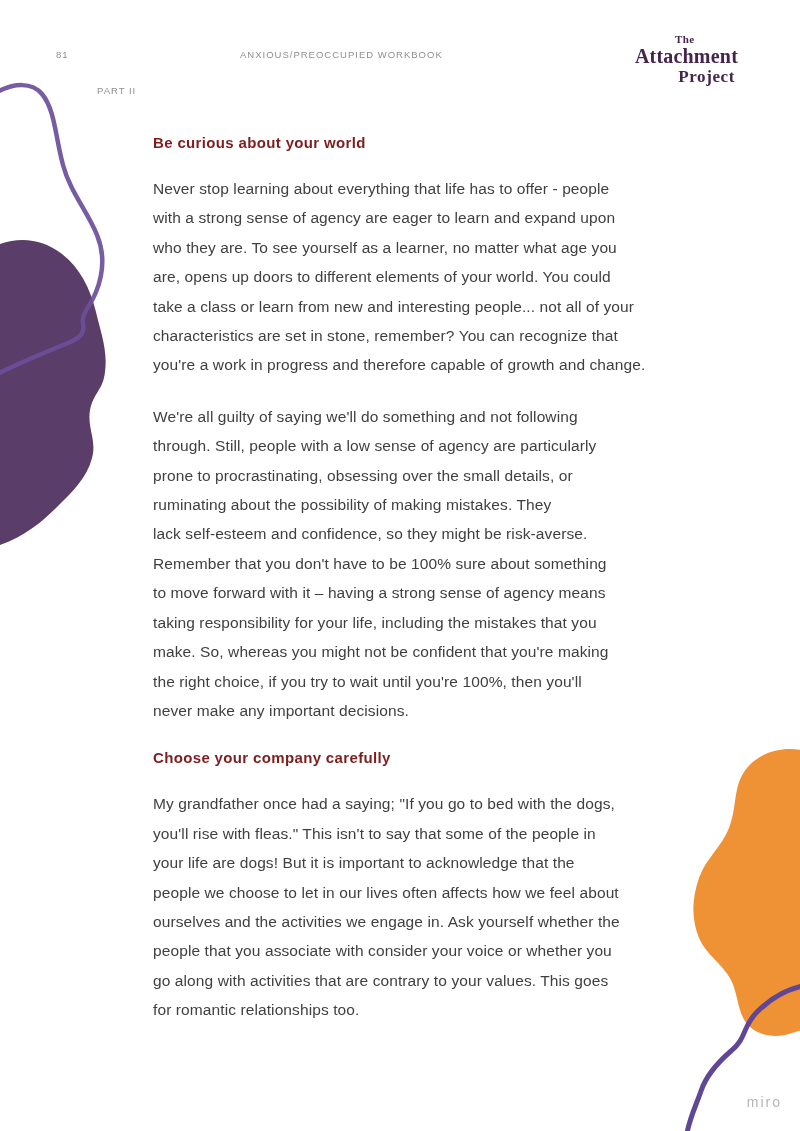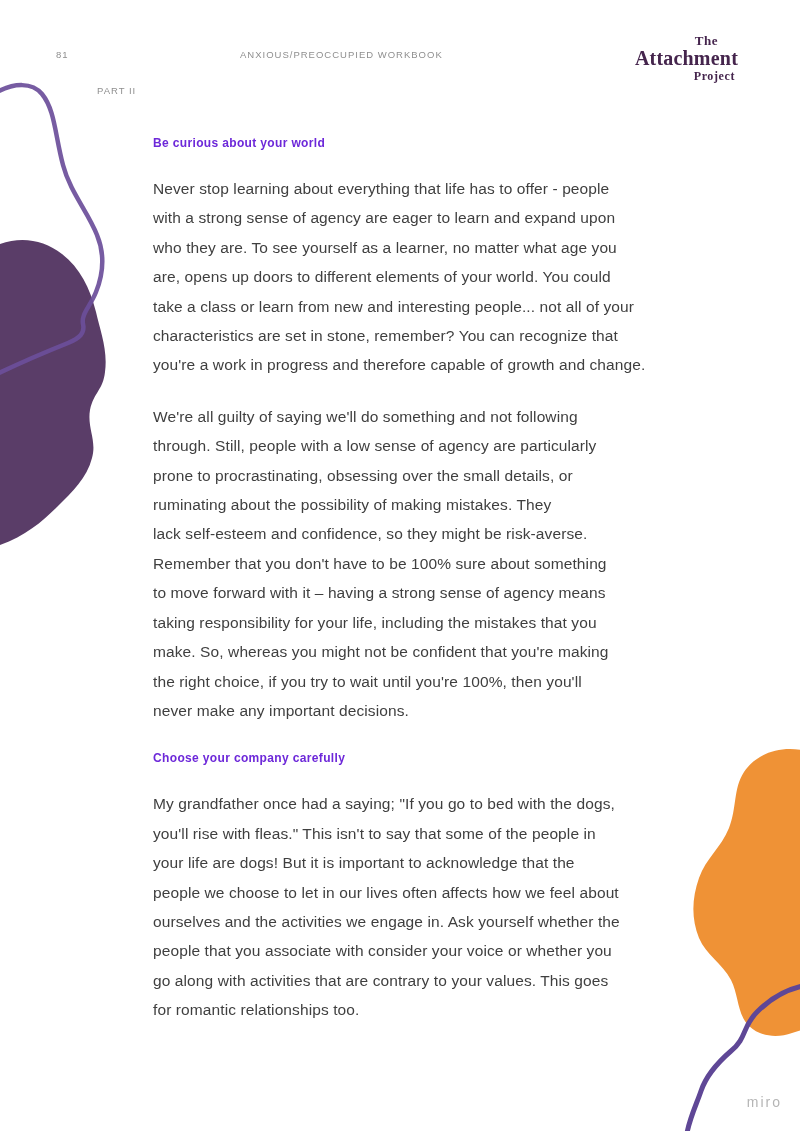--- a/index.html
+++ b/index.html
@@ -23,31 +23,31 @@
   }
   .page-number{left:56px;}
   .part-label{left:97px;margin-top:36px;}
   .workbook-label{left:240px;}
   
   .logo{
     position:absolute;top:34px;right:62px;z-index:2;
     color:#45254D;font-family:"Liberation Serif",serif;
     text-align:left;line-height:1;
   }
-  .logo-the{font-size:13px;font-weight:bold;margin-left:40px;letter-spacing:.5px;text-align:center;}
+  .logo-the{font-size:11px;font-weight:bold;margin-left:40px;letter-spacing:.5px;}
   .logo-attachment{font-size:20px;font-weight:bold;letter-spacing:.2px;margin-top:1px;}
-  .logo-project{font-size:12px;font-weight:bold;text-align:right;margin-top:2px;margin-right:3px;letter-spacing:.6px;}
+  .logo-project{font-size:17px;font-weight:bold;text-align:right;margin-top:2px;margin-right:3px;letter-spacing:.6px;}
   
   .content{
     position:absolute;left:153px;top:134px;width:585px;z-index:1;
   }
   .section-heading{
     margin:24px 0 0 0;
-    font-size:12px;font-weight:bold;line-height:18px;
-    color:#6d28d9;letter-spacing:.35px;
+    font-size:15px;font-weight:bold;line-height:18px;
+    color:#7f1d1d;letter-spacing:.35px;
   }
   .section-heading.first{margin-top:0;}
   .section-body{
     margin:22px 0 0 0;
     font-size:15.5px;line-height:29.4px;
     color:#3F3F3F;letter-spacing:.1px;
     white-space:pre-line;
   }
   
   .watermark{

